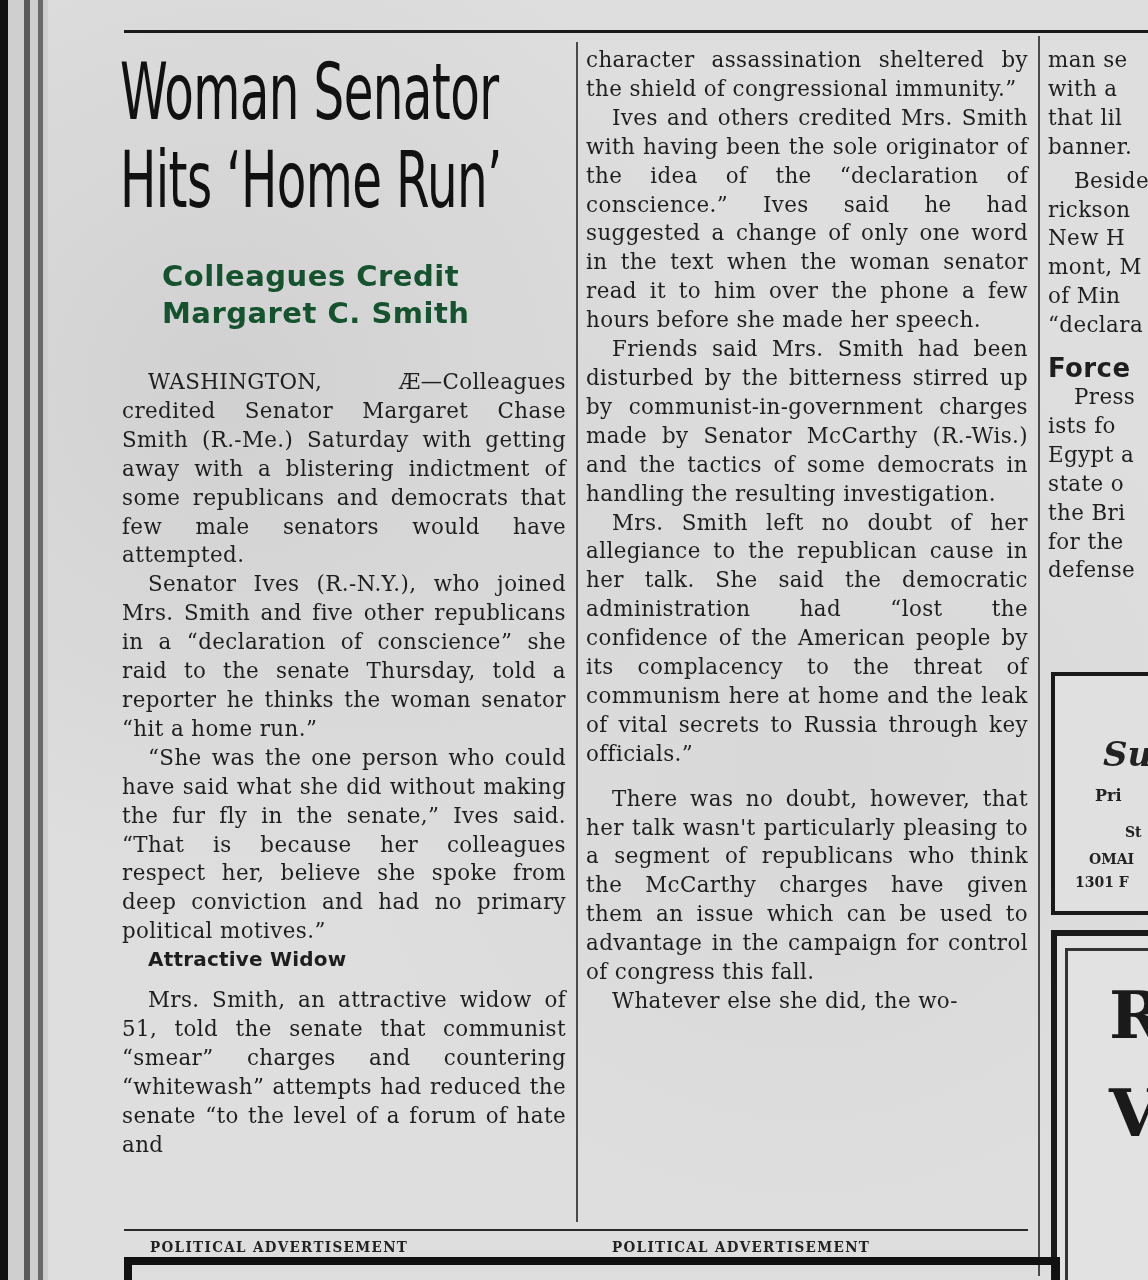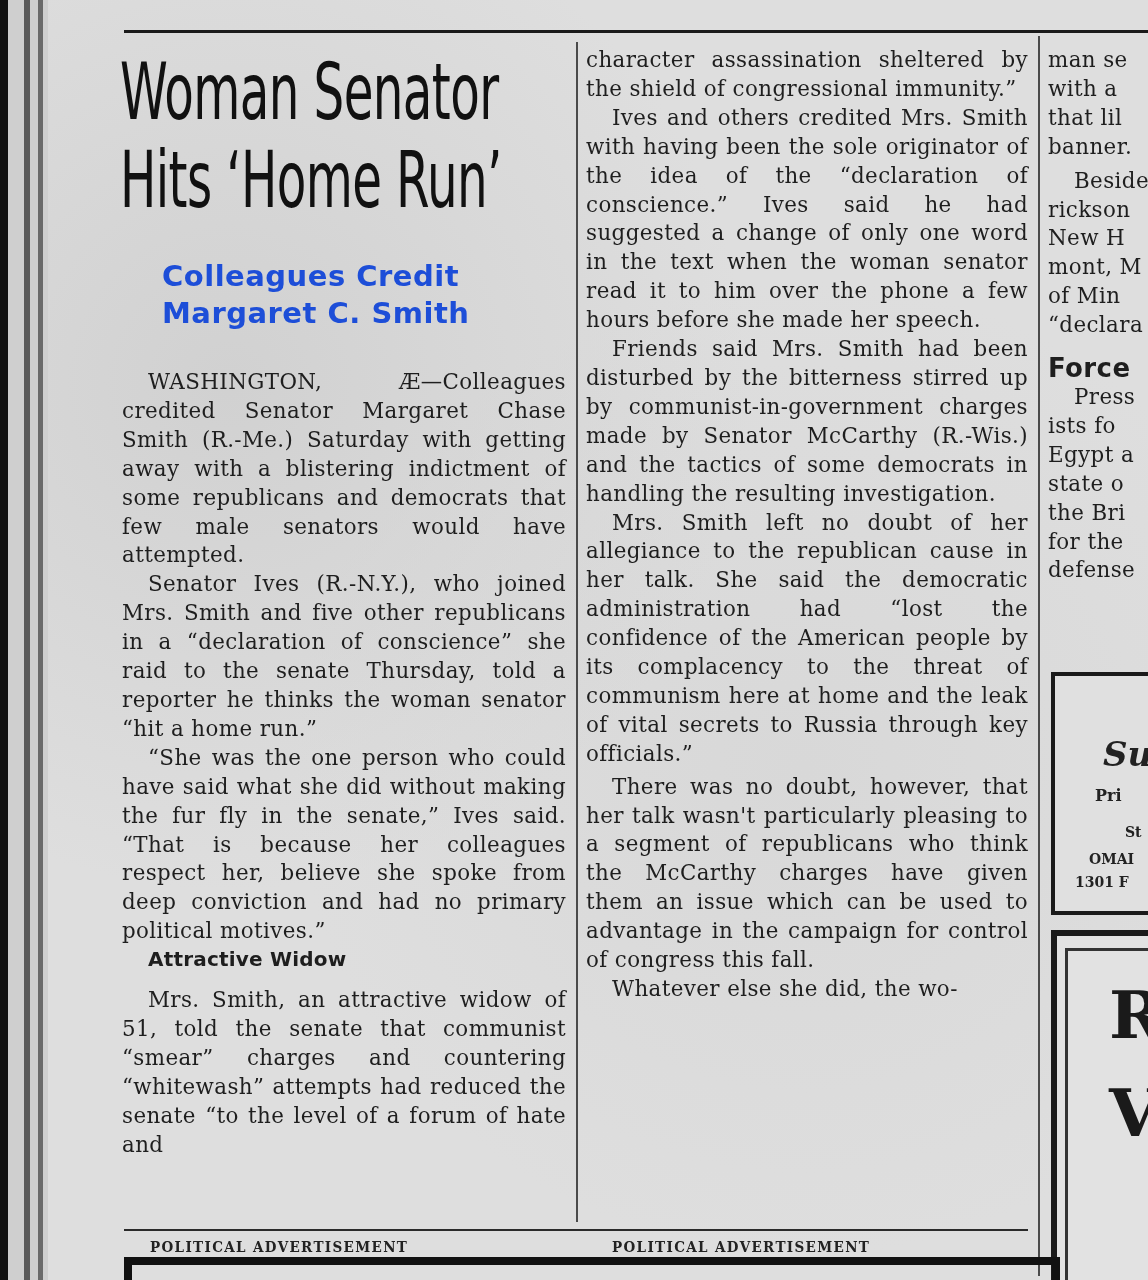--- a/index.html
+++ b/index.html
@@ -37,21 +37,21 @@
   }
   .headline {
     position:absolute; left:120px; top:48px; width:450px;
     font-family:"DejaVu Sans", sans-serif; font-size:78px; line-height:88px;
     transform:scaleX(0.62); transform-origin:left top; white-space:nowrap;
     letter-spacing:-1px; color:#111;
   }
   .deck {
     position:absolute; left:162px; top:258px; width:380px;
     font-family:"DejaVu Sans", sans-serif; font-weight:bold; font-size:29px; line-height:37px;
-    color:#1d4ed8; letter-spacing:0.5px;
+    color:#14532d; letter-spacing:0.5px;
   }
   .bottom-rule { position:absolute; left:124px; top:1229px; width:904px; height:2px; background:#2a2a2a; }
   .pol-ad {
     position:absolute; top:1238px; font-family:"DejaVu Serif", serif; font-weight:bold;
     font-size:15px; letter-spacing:1.5px; transform:scaleX(0.9); transform-origin:left top; color:#222;
   }
   .ad-box-bottom { position:absolute; left:124px; top:1257px; width:920px; height:40px; border:8px solid #111; border-bottom:none; }
 
   .ad1 { position:absolute; left:1051px; top:672px; width:120px; height:235px; border:4px solid #1a1a1a; border-right:none; background:#e0e0e0; }
   .ad1 .line { position:absolute; font-family:"DejaVu Serif", serif; font-weight:bold; color:#222; white-space:nowrap; }
@@ -89,21 +89,21 @@
   <p>“She was the one person who could have said what she did without making the fur fly in the senate,” Ives said. “That is because her colleagues respect her, believe she spoke from deep conviction and had no primary political motives.”</p>
   <p class="subhead">Attractive Widow</p>
   <p style="margin-top:14px">Mrs. Smith, an attractive widow of 51, told the senate that communist “smear” charges and countering “whitewash” attempts had reduced the senate “to the level of a forum of hate and</p>
 </div>
 
 <div class="col" style="left:586px; top:46px; width:442px;">
   <p class="noindent">character assassination sheltered by the shield of congressional immunity.”</p>
   <p>Ives and others credited Mrs. Smith with having been the sole originator of the idea of the “declaration of conscience.” Ives said he had suggested a change of only one word in the text when the woman senator read it to him over the phone a few hours before she made her speech.</p>
   <p>Friends said Mrs. Smith had been disturbed by the bitterness stirred up by communist-in-government charges made by Senator McCarthy (R.-Wis.) and the tactics of some democrats in handling the resulting investigation.</p>
   <p>Mrs. Smith left no doubt of her allegiance to the republican cause in her talk. She said the democratic administration had “lost the confidence of the American people by its complacency to the threat of communism here at home and the leak of vital secrets to Russia through key officials.”</p>
-  <p style="margin-top:4px">There was no doubt, however, that her talk wasn't particularly pleasing to a segment of republicans who think the McCarthy charges have given them an issue which can be used to advantage in the campaign for control of congress this fall.</p>
+  <p style="margin-top:16px">There was no doubt, however, that her talk wasn't particularly pleasing to a segment of republicans who think the McCarthy charges have given them an issue which can be used to advantage in the campaign for control of congress this fall.</p>
   <p>Whatever else she did, the wo-</p>
 </div>
 
 <div class="col" style="left:1048px; top:46px; width:140px; text-align:left; white-space:nowrap;">
   <div>man se</div>
   <div>with a</div>
   <div>that lil</div>
   <div>banner.</div>
   <div style="margin-top:5px; padding-left:26px;">Beside</div>
   <div>rickson</div>

